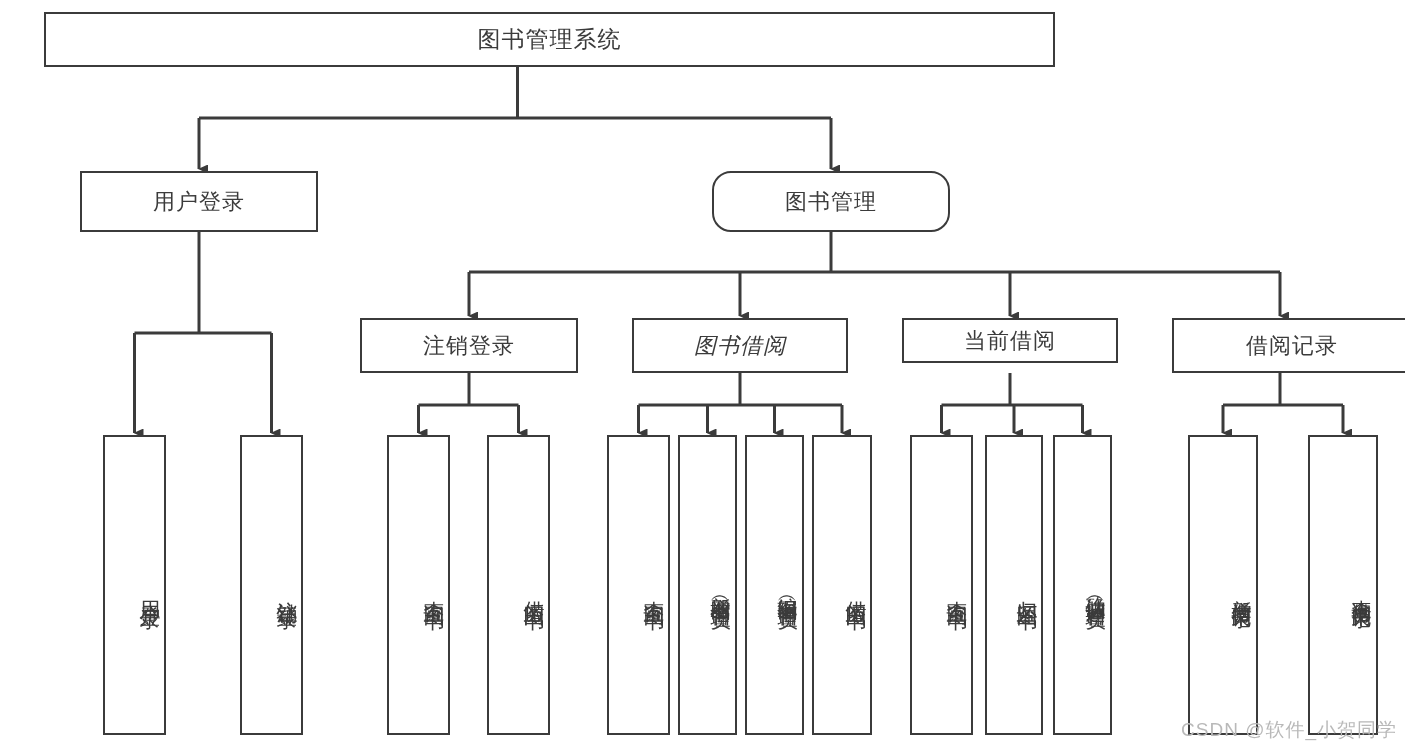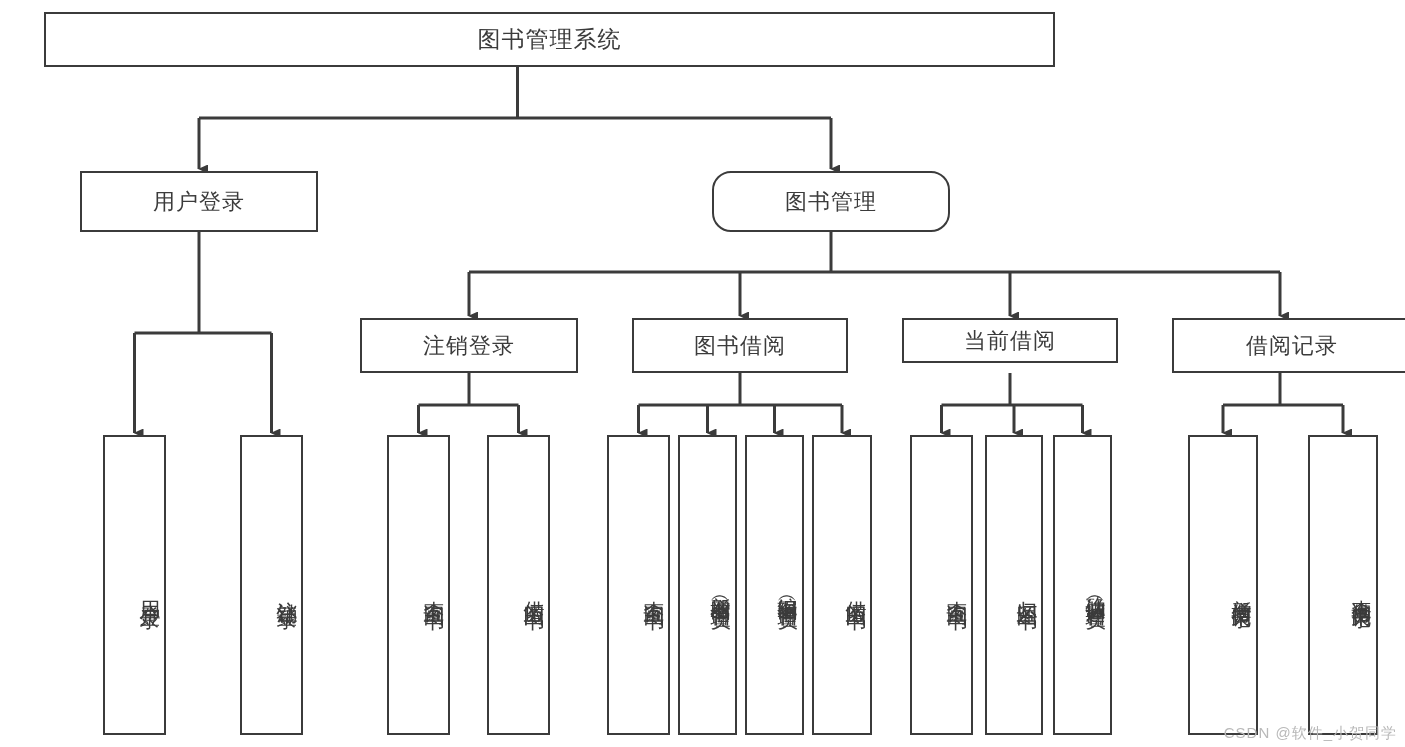--- a/index.html
+++ b/index.html
@@ -18,21 +18,21 @@
   .node.h{ font-size:22px; letter-spacing:1px; }
   .node.root{ font-size:23px; }
   .node.v{
     writing-mode:vertical-rl;text-orientation:upright;
     font-size:21px;letter-spacing:3px;
     padding-top:10px;align-items:flex-start;justify-content:center;
   }
   .node.v.tall{ font-size:20px; letter-spacing:2px; }
   .watermark{
     position:absolute;right:8px;bottom:4px;
-    font-size:15px;color:#b9b9b9;white-space:nowrap;
+    font-size:19px;color:#b9b9b9;white-space:nowrap;
     letter-spacing:1px;
     margin-left:36px;
   }
 </style>
 </head>
 <body>
 
 <div id="diagram-root">
   <svg class="edges" viewBox="0 0 1405 747">
     <defs>
@@ -83,21 +83,21 @@
       </div>
       <div class="node h" style="left: 80px; top: 171px; width: 238px; height: 61px;">
         <span>用户登录</span>
       </div>
       <div class="node h" style="left: 712px; top: 171px; width: 238px; height: 61px; border-radius: 19px;">
         <span>图书管理</span>
       </div>
       <div class="node h" style="left: 360px; top: 318px; width: 218px; height: 55px;">
         <span>注销登录</span>
       </div>
-      <div class="node h" style="left: 632px; top: 318px; width: 216px; height: 55px;">
+      <div class="node h" style="left: 632px; top: 318px; width: 216px; height: 55px; font-style: italic;">
         <span>图书借阅</span>
       </div>
       <div class="node h" style="left: 902px; top: 318px; width: 216px; height: 45px;">
         <span>当前借阅</span>
       </div>
       <div class="node h" style="left: 1172px; top: 318px; width: 240px; height: 55px;">
         <span>借阅记录</span>
       </div>
       <div class="node v" style="left: 103px; top: 435px; width: 63px; height: 300px;">
         <span>用户登录</span>

